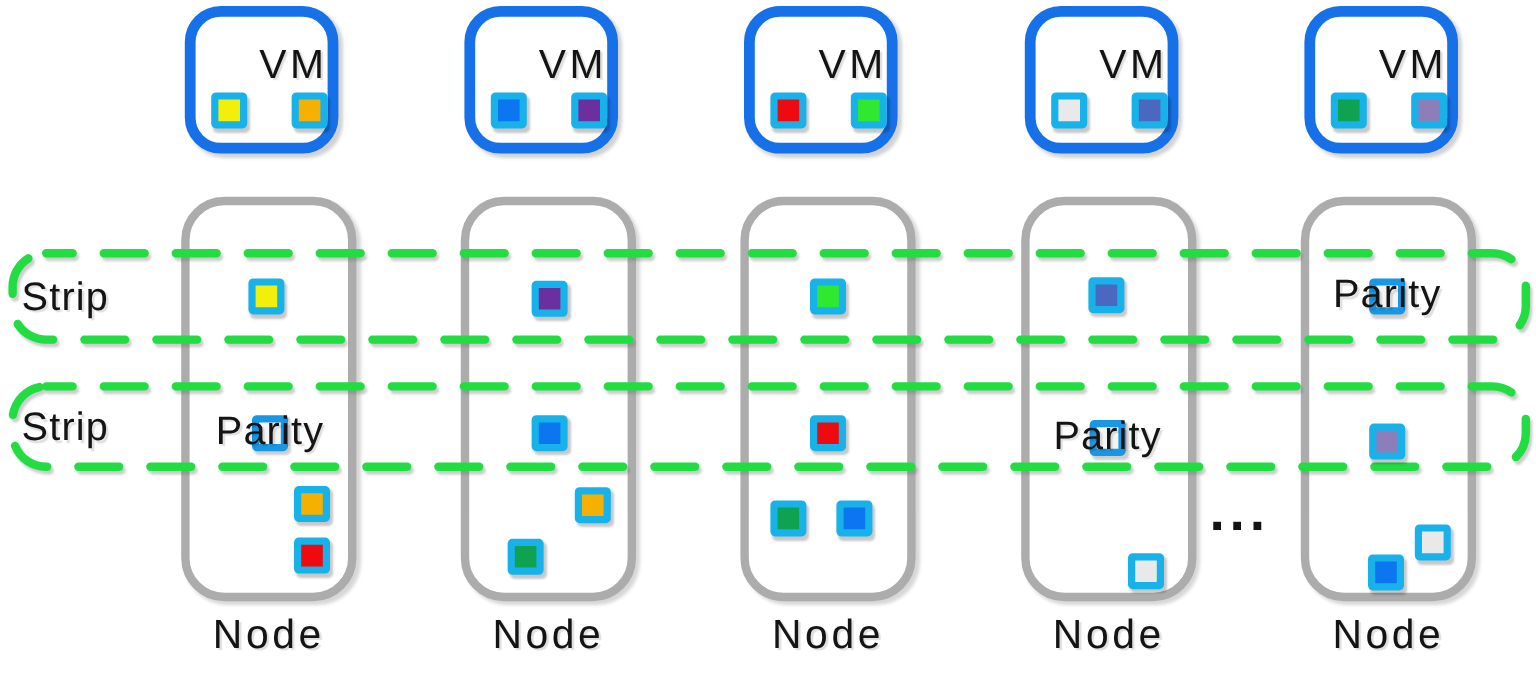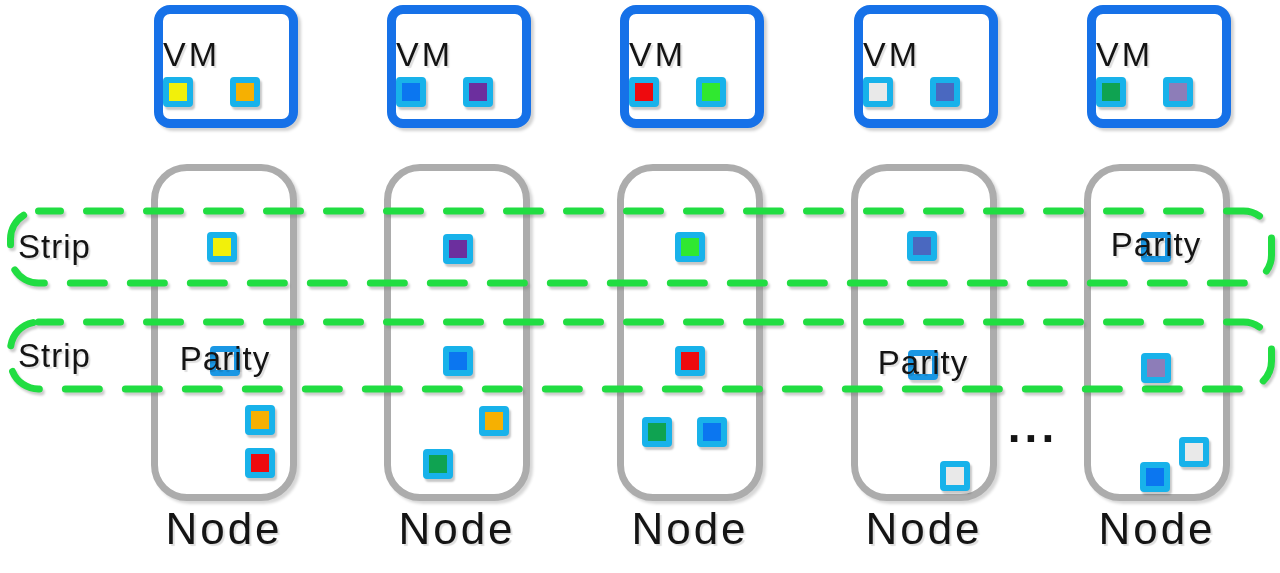--- a/index.html
+++ b/index.html
@@ -3,26 +3,26 @@
 <meta charset="utf-8">
 <style>
   html,body { margin:0; padding:0; background:#ffffff; }
   #stage {
     position:relative; width:1280px; height:573px; background:#ffffff;
     font-family:"Liberation Sans", sans-serif; overflow:hidden;
     color:#141414;
   }
   .vm-box {
     position:absolute; box-sizing:border-box;
-    width:144px; height:123px; top:5px;
+    width:128px; height:123px; top:5px;
     background:#ffffff;
     border:9px solid var(--vm-border);
-    border-radius:16px;
+    border-radius:30px;
     box-shadow:3px 3px 3px rgba(0,0,0,0.18);
-    display:flex; flex-direction:column; align-items:flex-start;
+    display:flex; flex-direction:column; align-items:flex-end;
     z-index:3;
   }
   .vm-label {
     margin-top:20px; font-size:34px; line-height:40px; letter-spacing:3px;
     color:#141414; text-shadow:2px 2px 1px rgba(0,0,0,0.13);
   }
   .vm-chunks { display:flex; gap:37px; margin-top:3px; }
   .chunk {
     width:30px; height:30px; box-sizing:border-box;
     border:6px solid var(--chunk-border);
@@ -59,21 +59,21 @@
     color:#141414; text-shadow:2px 2px 1px rgba(0,0,0,0.13);
   }
   .strip-label {
     position:absolute; left:18px; z-index:5;
     font-size:33px; line-height:40px; letter-spacing:1px;
     color:#141414; text-shadow:2px 2px 1px rgba(0,0,0,0.13);
   }
   .node-label {
     position:absolute; top:508px; z-index:5;
     width:170px; text-align:center;
-    font-size:44px; line-height:42px; letter-spacing:3px;
+    font-size:34px; line-height:42px; letter-spacing:3px;
     color:#141414; text-shadow:2px 2px 1px rgba(0,0,0,0.13);
   }
   #ellipsis {
     position:absolute; left:998px; top:403px; width:70px; z-index:3;
     text-align:center; font-size:46px; line-height:46px; font-weight:bold;
     letter-spacing:4px; color:#141414;
   }
 </style>
 </head>
 <body>

